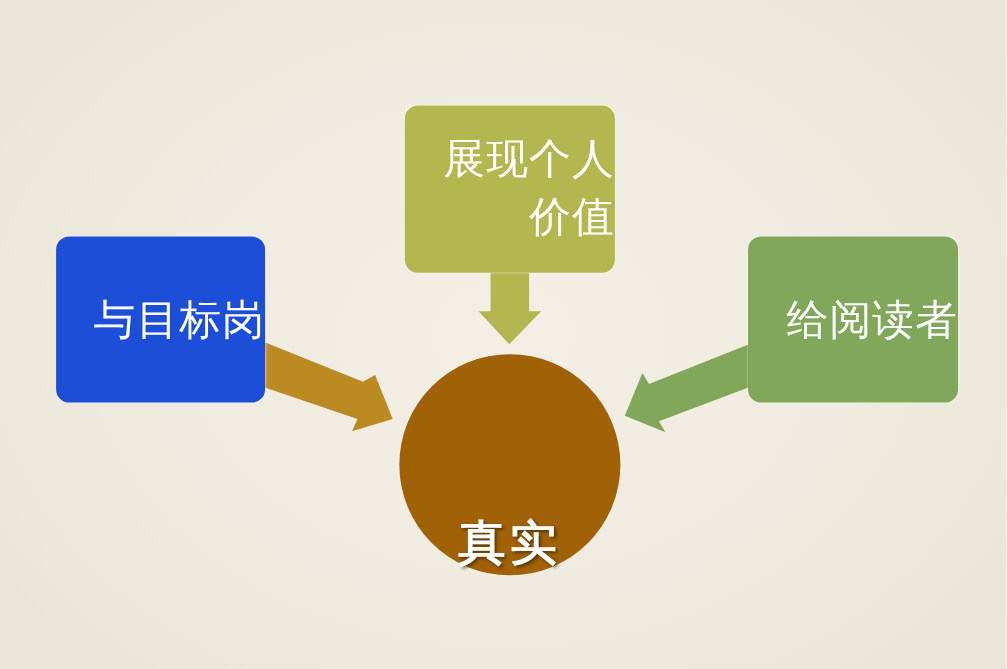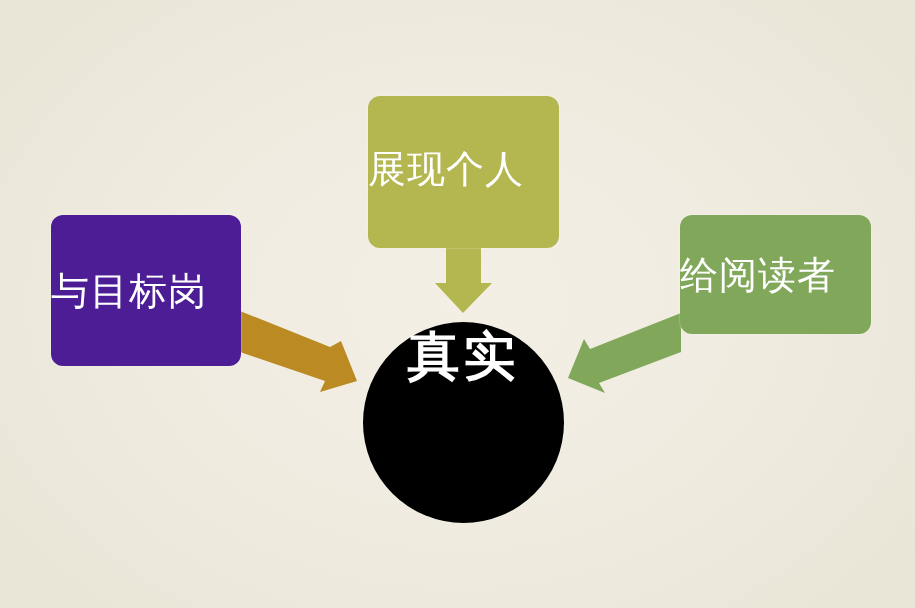--- a/index.html
+++ b/index.html
@@ -5,34 +5,34 @@
   html, body { margin: 0; padding: 0; }
   body {
     width: 915px; height: 608px; overflow: hidden; position: relative;
     background: radial-gradient(ellipse 62% 70% at 50% 50%, #f3efe5 0%, #f0ece1 45%, #e9e5d7 100%);
     font-family: "DejaVu Sans", "Liberation Sans", sans-serif;
   }
   .canvas { position: absolute; left: 0; top: 0; width: 915px; height: 608px; }
   .arrows { position: absolute; left: 0; top: 0; }
   .box {
     position: absolute; border-radius: 12px; color: #ffffff;
-    display: flex; flex-direction: column; align-items: flex-start; justify-content: center;
+    display: flex; flex-direction: column; align-items: flex-end; justify-content: center;
     text-align: center; font-size: 38px; line-height: 50px; letter-spacing: 1px;
     box-shadow: 0 0 2px rgba(255,255,255,0.6);
   }
   .box span { display: block; white-space: nowrap; }
-  .box-left  { left: 51px;  top: 215px; width: 190px; height: 151px; background: #4c1d95; }
+  .box-left  { left: 51px;  top: 215px; width: 190px; height: 151px; background: #1d4ed8; }
   .box-top   { left: 368px; top: 96px;  width: 191px; height: 152px; background: #b4b650; }
-  .box-right { left: 680px; top: 215px; width: 191px; height: 119px; background: #81a85a; }
+  .box-right { left: 680px; top: 215px; width: 191px; height: 151px; background: #81a85a; }
   .box-top span:first-child { transform: translateY(-3px); }
   .center {
     position: absolute; left: 363px; top: 322px; width: 201px; height: 201px;
-    border-radius: 50%; background: #000000;
-    display: flex; align-items: flex-start; justify-content: center;
-    color: #ffffff; font-size: 52px; font-weight: bold; letter-spacing: 4px;
+    border-radius: 50%; background: #a16207;
+    display: flex; align-items: flex-end; justify-content: center;
+    color: #ffffff; font-size: 43px; font-weight: bold; letter-spacing: 4px;
     text-shadow: 2px 2px 3px rgba(0,0,0,0.45);
     box-shadow: 0 0 2px rgba(255,255,255,0.5);
   }
 </style>
 </head>
 <body>
 
 <div class="canvas">
 
   <svg class="arrows" width="915" height="608" viewBox="0 0 915 608">
@@ -43,20 +43,21 @@
 
     <polygon fill="#81a85a" points="681,313 681,352 599,383 605,393 568,378 584,339 590,349"></polygon>
   </svg>
 
   <div class="box box-left">
     <span>与目标岗</span>
   </div>
 
   <div class="box box-top">
     <span>展现个人</span>
+    <span>价值</span>
   </div>
 
   <div class="box box-right">
     <span>给阅读者</span>
   </div>
 
   <div class="center">
     <span>真实</span>
   </div>
 

